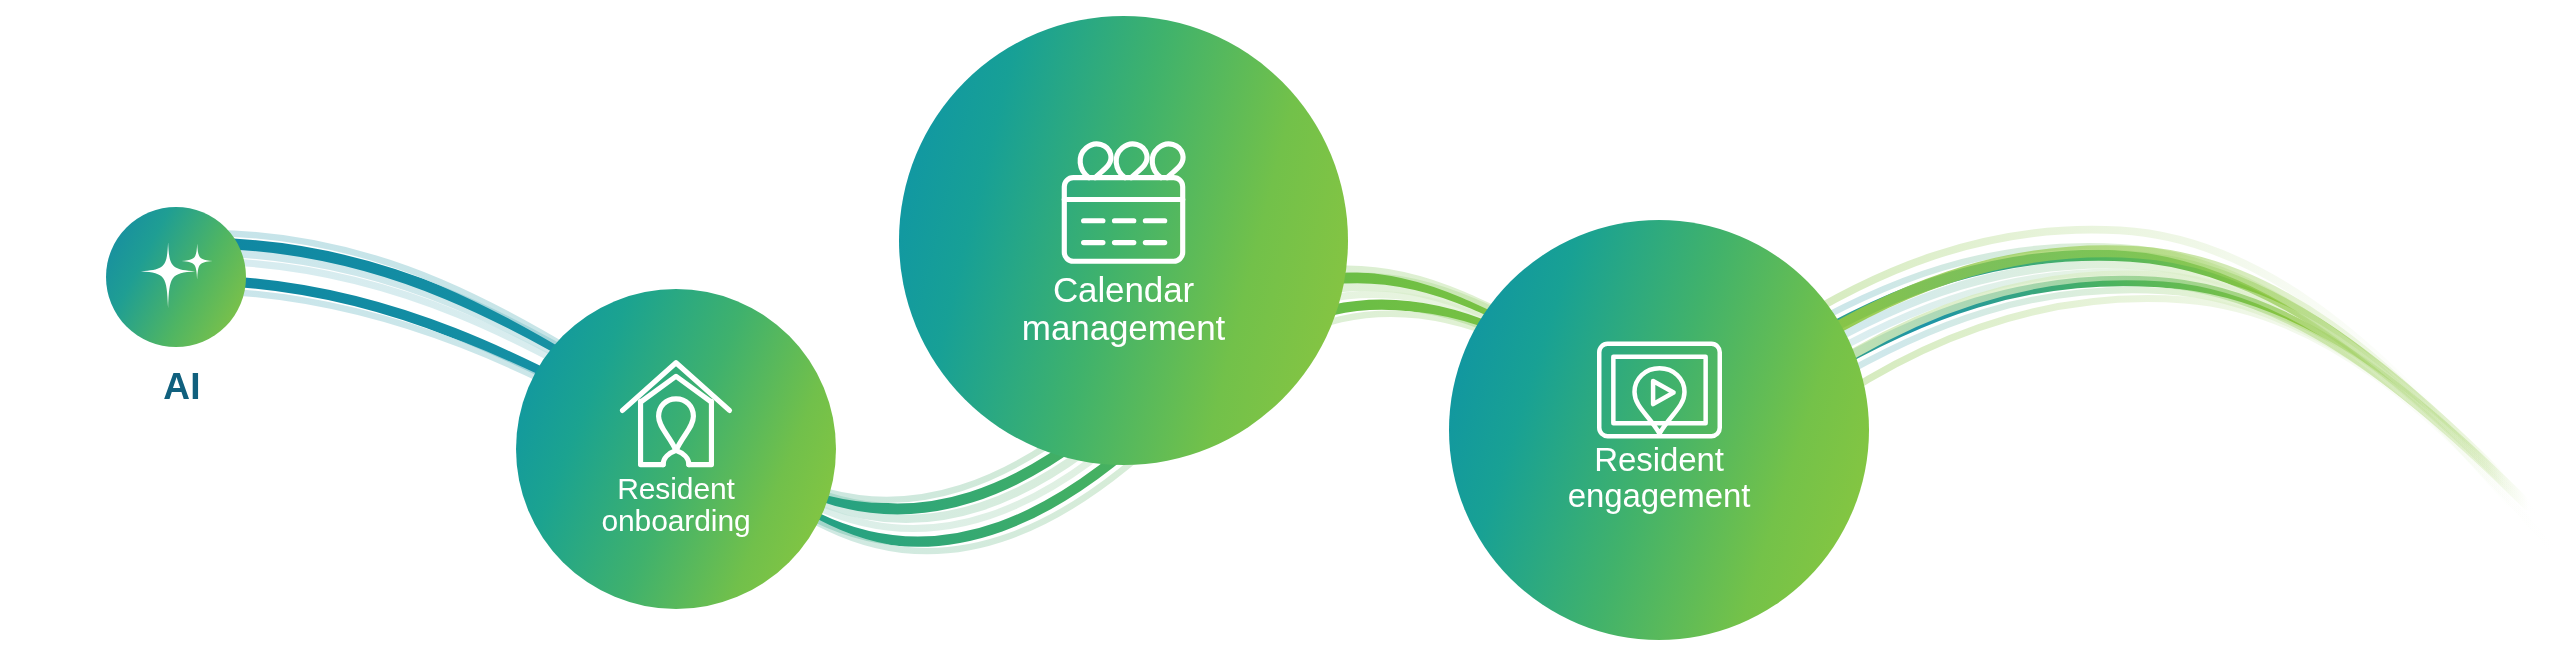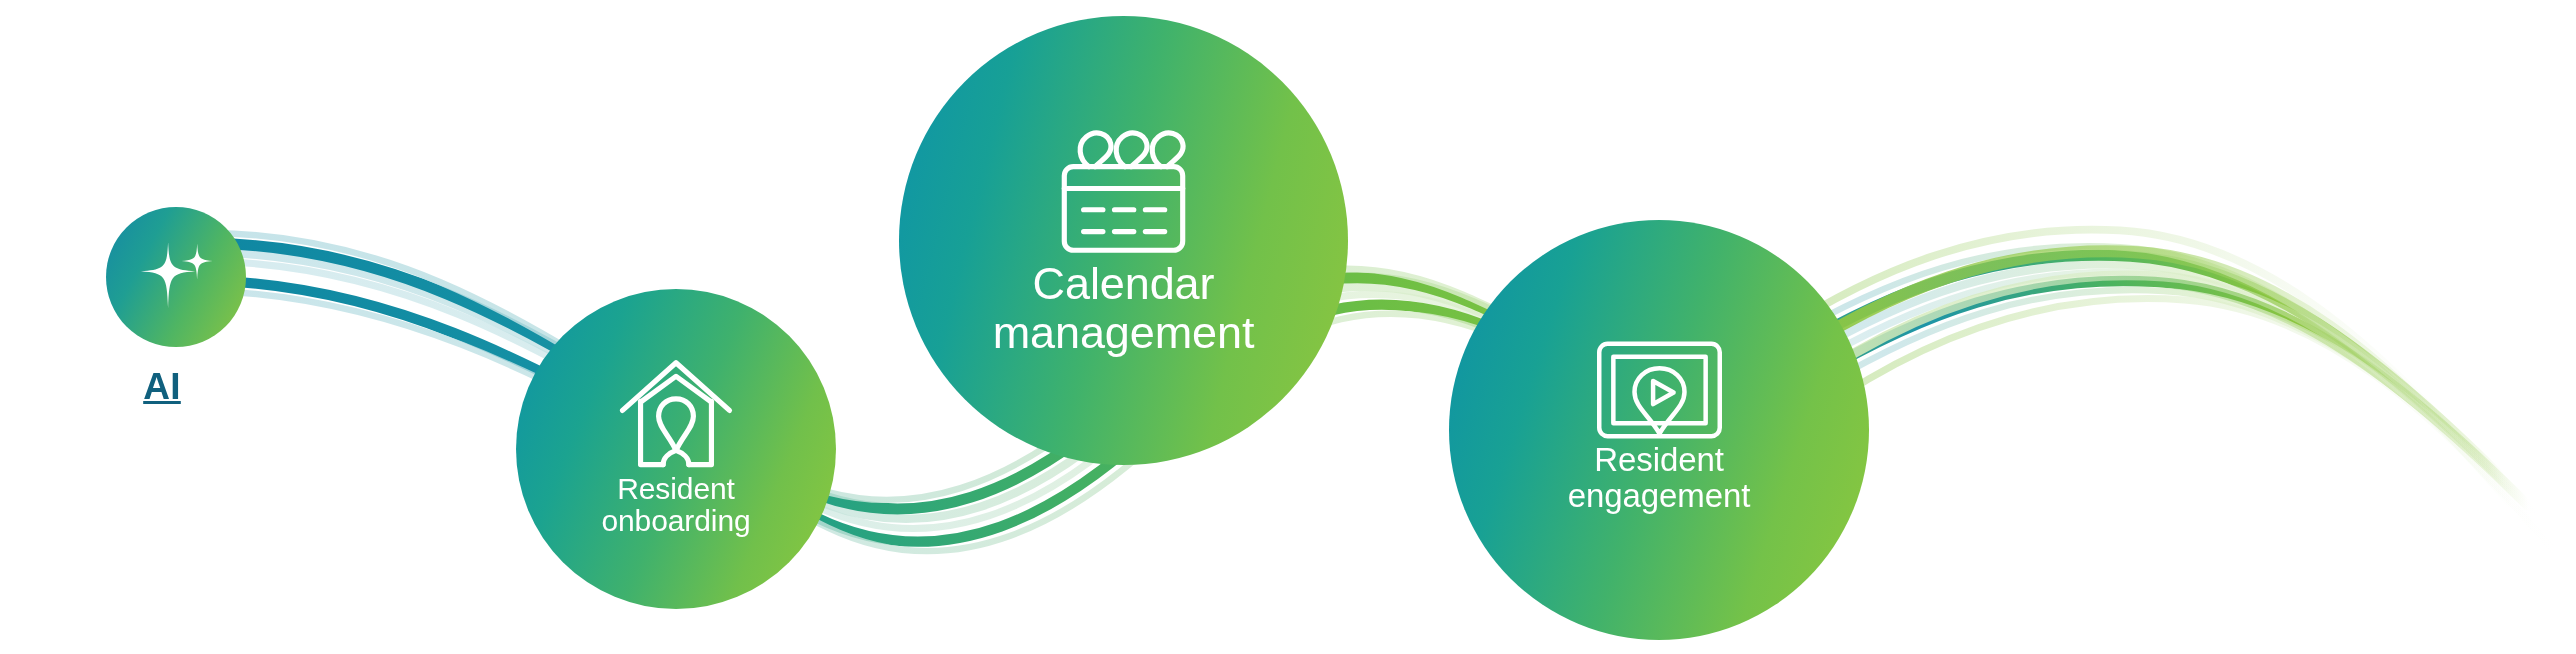--- a/index.html
+++ b/index.html
@@ -48,50 +48,49 @@
   
   #node-ai {
     left: 106px;
     top: 207px;
     width: 140px;
     height: 140px;
     background: linear-gradient(118deg, #1488a6 0%, #1f9e93 30%, #4fb563 62%, #8dc63f 100%);
   }
   #ai-caption {
     position: absolute;
-    left: 92px;
+    left: 112px;
     top: 366px;
     width: 140px;
     text-align: center;
     color: #10607e;
     font-size: 37px;
     font-weight: 700;
     letter-spacing: 0.3px;
-    text-decoration: underline;
   }
   
   #node-onboarding {
     left: 516px;
     top: 289px;
     width: 320px;
     height: 320px;
     background: linear-gradient(112deg, #0d92a8 0%, #1ba390 26%, #3fb16d 52%, #71c04b 76%, #8fc93c 100%);
     padding-bottom: 5.2px;
   }
   #node-onboarding .node-label { font-size: 30px; }
   
   #node-calendar {
     left: 899px;
     top: 15.5px;
     width: 449px;
     height: 449px;
     background: linear-gradient(104deg, #0e93a9 0%, #17a096 22%, #3fb26c 48%, #72c14a 74%, #8dc63f 100%);
     padding-bottom: 3.9px;
   }
-  #node-calendar .node-label { font-size: 45px; }
+  #node-calendar .node-label { font-size: 35px; }
   
   #node-engagement {
     left: 1449px;
     top: 220px;
     width: 420px;
     height: 420px;
     background: linear-gradient(108deg, #0d90a8 0%, #18a194 24%, #41b26b 50%, #74c249 76%, #8ec83d 100%);
     padding-bottom: 6.4px;
   }
   #node-engagement .node-label { font-size: 33px; }

